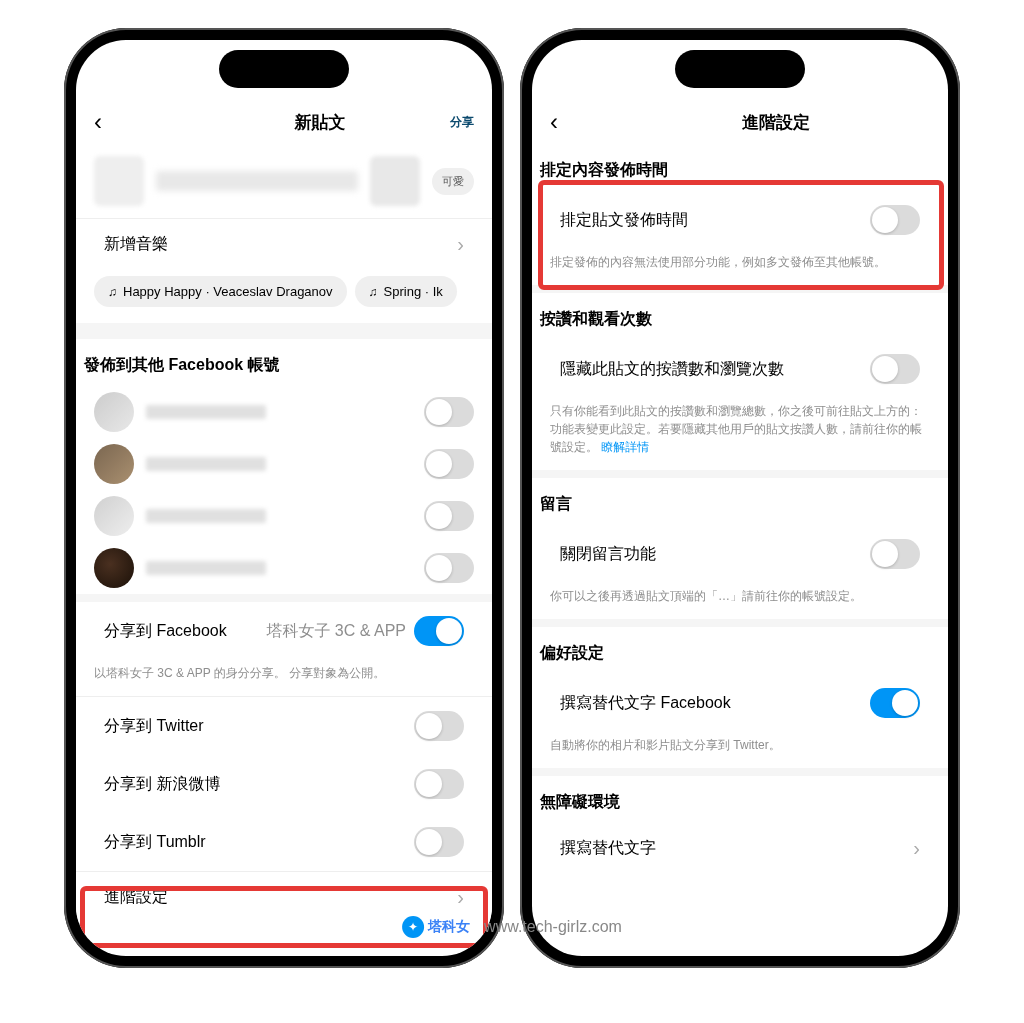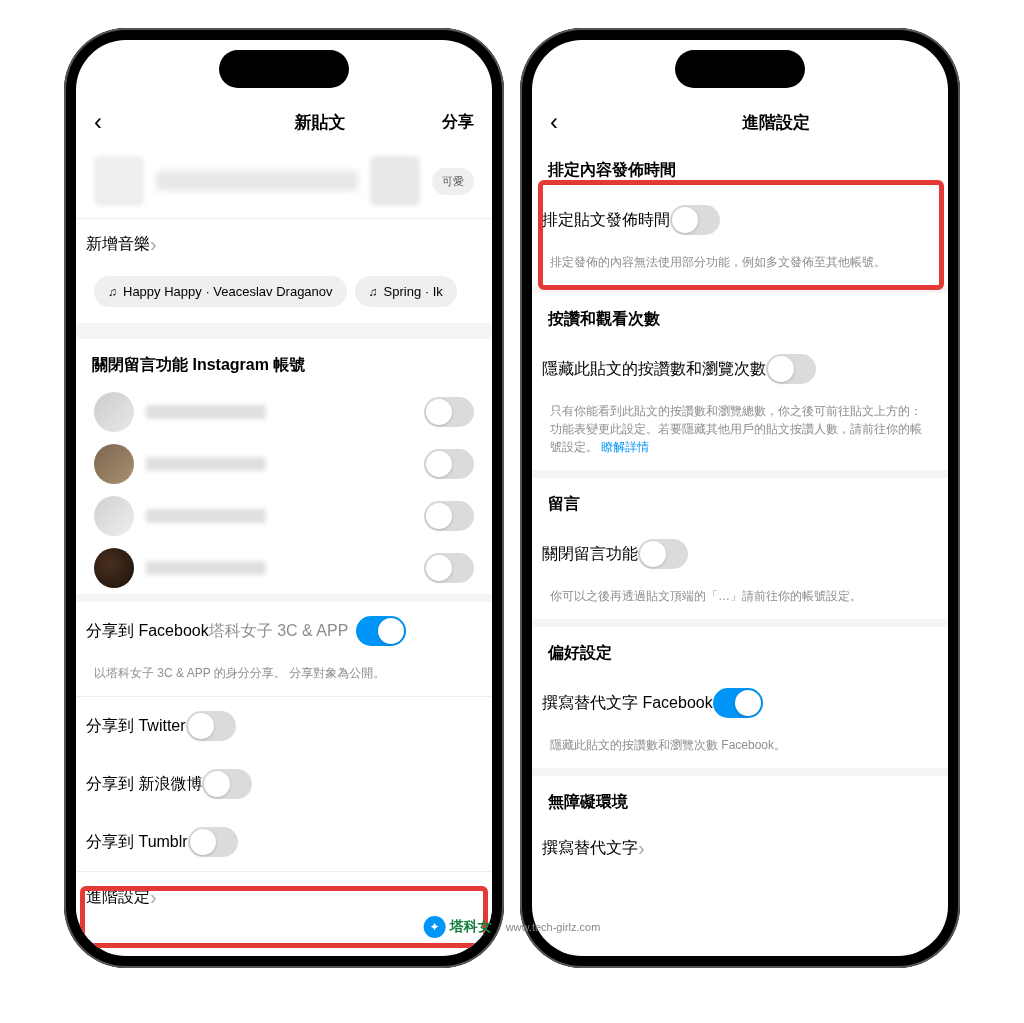--- a/index.html
+++ b/index.html
@@ -54,32 +54,33 @@
   }
   .header-title {
     font-size: 17px;
     font-weight: 600;
     position: absolute;
     left: 50%;
     transform: translateX(-50%);
     margin-left: 36px;
   }
   .back { font-size: 24px; font-weight: 300; color: #000; }
-  .share-btn { color: #000000; font-size: 16px; font-weight: 600; }
+  .share-btn { color: #0c4a6e; font-size: 12px; font-weight: 600; }
   .content { overflow-y: auto; height: calc(100% - 104px); }
   .row {
     display: flex;
     align-items: center;
-    padding: 14px 10px;
+    justify-content: space-between;
+    padding: 14px 28px;
     font-size: 16px;
     min-height: 48px;
     background: #fff;
   }
   .section-header {
-    padding: 16px 16px 10px;
+    padding: 16px 8px 10px;
     font-size: 16px;
     font-weight: 600;
     background: #fff;
   }
   .divider { height: 1px; background: #eee; }
   .divider-thick { height: 8px; background: #f5f5f5; }
   .subtext {
     color: #8e8e8e;
     font-size: 12px;
     padding: 4px 18px 14px;
@@ -204,22 +205,22 @@
     z-index: 20;
   }
   .wm-logo {
     width: 22px;
     height: 22px;
     border-radius: 50%;
     background: #0095f6;
     margin-right: 4px;
     display:flex;align-items:center;justify-content:center;color:#fff;font-size:12px;
   }
-  .wm-t1 { color: #15803d; font-weight:600; }
-  .wm-t2 { color: #888; font-size: 11px; margin-left:14px;}
+  .wm-t1 { color: #3b82f6; font-weight:600; }
+  .wm-t2 { color: #888; font-size: 16px; margin-left:14px;}
   .blur-caption {
     flex:1;
     height: 20px;
     background:#e8e8e8;
     border-radius:3px;
     filter:blur(3px);
   }
 </style>
 </head>
 <body>
@@ -253,21 +254,21 @@
           </div>
         <div class="chip">
             <span class="note-icon">♫</span>
             <span>Spring · Ik</span>
           </div>
       </div>
       <div class="divider-thick"></div>
 
       <div class="divider-thick"></div>
 
-      <div class="section-header">關閉留言功能 Instagram 帳號</div>
+      <div class="section-header">發佈到其他 Facebook 帳號</div>
       <div class="account-row">
         <div class="avatar a1"></div>
         <div class="blur-text"></div>
         <div style="flex:1"></div>
         <div class="toggle">
             <div class="knob"></div>
           </div>
       </div>
       <div class="account-row">
         <div class="avatar a2"></div>
@@ -375,21 +376,21 @@
       <div class="subtext">你可以之後再透過貼文頂端的「…」請前往你的帳號設定。</div>
       <div class="divider-thick"></div>
 
       <div class="section-header">偏好設定</div>
       <div class="row">
         <span>撰寫替代文字 Facebook</span>
         <div class="toggle on">
             <div class="knob"></div>
           </div>
       </div>
-      <div class="subtext">隱藏此貼文的按讚數和瀏覽次數 Facebook。</div>
+      <div class="subtext">自動將你的相片和影片貼文分享到 Twitter。</div>
       <div class="divider-thick"></div>
 
       <div class="section-header">無障礙環境</div>
       <div class="row">
         <span>撰寫替代文字</span>
         <span class="chevron">›</span>
       </div>
     </div>
     <div class="highlight-red hl2"></div>
   </div>

